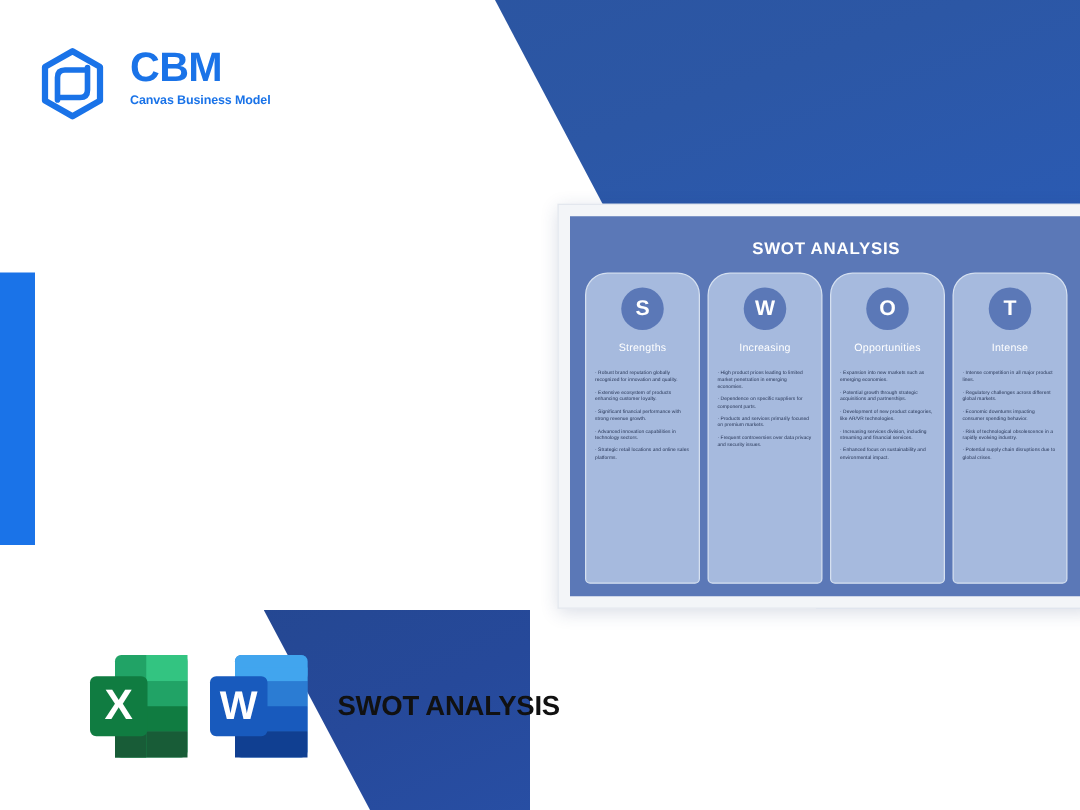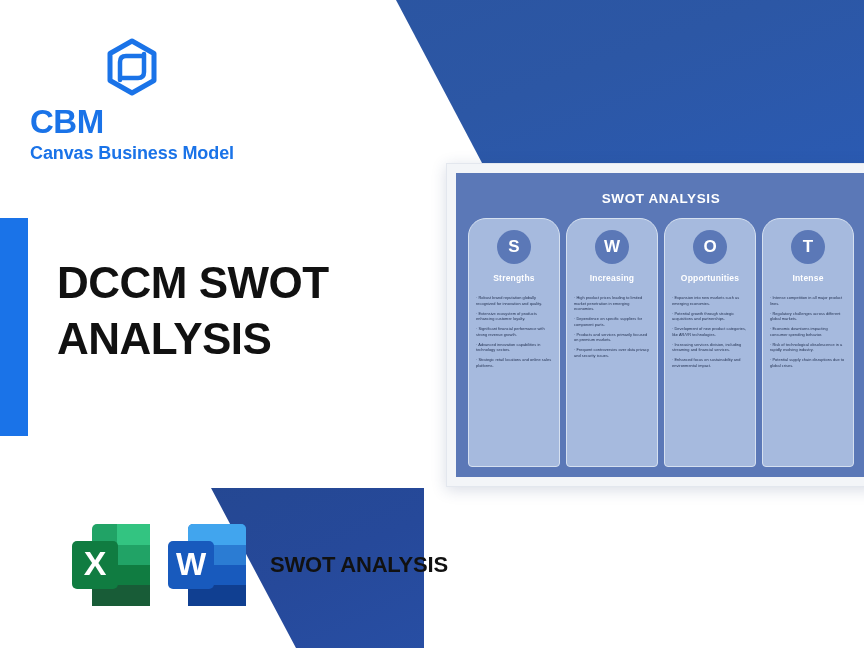--- a/index.html
+++ b/index.html
@@ -33,30 +33,30 @@
   }
   #bg-left-accent {
     left: 0; top: 218px;
     width: 28px; height: 218px;
     background: #1a73e8;
   }
 
   
   #logo-block {
     position: absolute; left: 30px; top: 37px;
-    display: flex; align-items: center; gap: 8px; flex-direction: column;
+    display: flex; gap: 18px;
   }
   #logo-mark { width: 56px; height: 60px; display: block; }
   #logo-text { display: flex; flex-direction: column; line-height: 1; }
   #logo-title {
     font-size: 33px; font-weight: bold; color: #1a73e8;
     letter-spacing: -0.5px;
   }
   #logo-sub {
-    font-size: 18px; font-weight: bold; color: #1a73e8;
+    font-size: 10px; font-weight: bold; color: #1a73e8;
     margin-top: 6px; letter-spacing: -0.1px;
   }
 
   
   #headline {
     position: absolute; left: 57px; top: 255px;
     font-size: 44px; font-weight: bold; color: #111111;
     line-height: 1.28; letter-spacing: -0.5px;
     max-width: 340px;
   }
@@ -109,21 +109,21 @@
   }
   .swot-badge {
     width: 34px; height: 34px; border-radius: 50%;
     background: #5b78b7;
     color: #ffffff; font-size: 17px; font-weight: bold;
     display: flex; align-items: center; justify-content: center;
     flex: none;
   }
   .swot-heading {
     margin-top: 9px; margin-bottom: 12px;
-    color: #ffffff; font-size: 8.5px; font-weight: bold;
+    color: #ffffff; font-size: 8.5px; font-weight: normal;
     letter-spacing: 0.2px; text-align: center;
   }
   .swot-points { width: 100%; }
   .swot-point {
     color: #1f2d4d; font-size: 3.9px; line-height: 1.42;
     margin-bottom: 4.5px; text-align: left;
     letter-spacing: 0.05px;
   }
 </style>
 </head>
@@ -144,21 +144,20 @@
         <path d="M40 17 L40 35 Q40 41 34 41 L18 41"></path>
         <path d="M16 43 L16 25 Q16 19 22 19 L38 19"></path>
       </g>
     </svg>
     <div id="logo-text">
       <span id="logo-title">CBM</span>
       <span id="logo-sub">Canvas Business Model</span>
     </div>
   </div>
 
-  <h1 id="headline">DCCM SWOT ANALYSIS</h1>
 
   <div id="bottom-row">
     <div class="office-icon">
       <svg width="96" height="94" viewBox="0 0 96 94">
         <rect x="28" y="6" width="58" height="82" rx="5" fill="#21A366"></rect>
         <rect x="53" y="6" width="33" height="21" fill="#33C481"></rect>
         <rect x="53" y="27" width="33" height="20" fill="#21A366"></rect>
         <rect x="53" y="47" width="33" height="20" fill="#107C41"></rect>
         <rect x="53" y="67" width="33" height="21" fill="#185C37" rx="0"></rect>
         <rect x="28" y="47" width="25" height="41" fill="#107C41"></rect>

